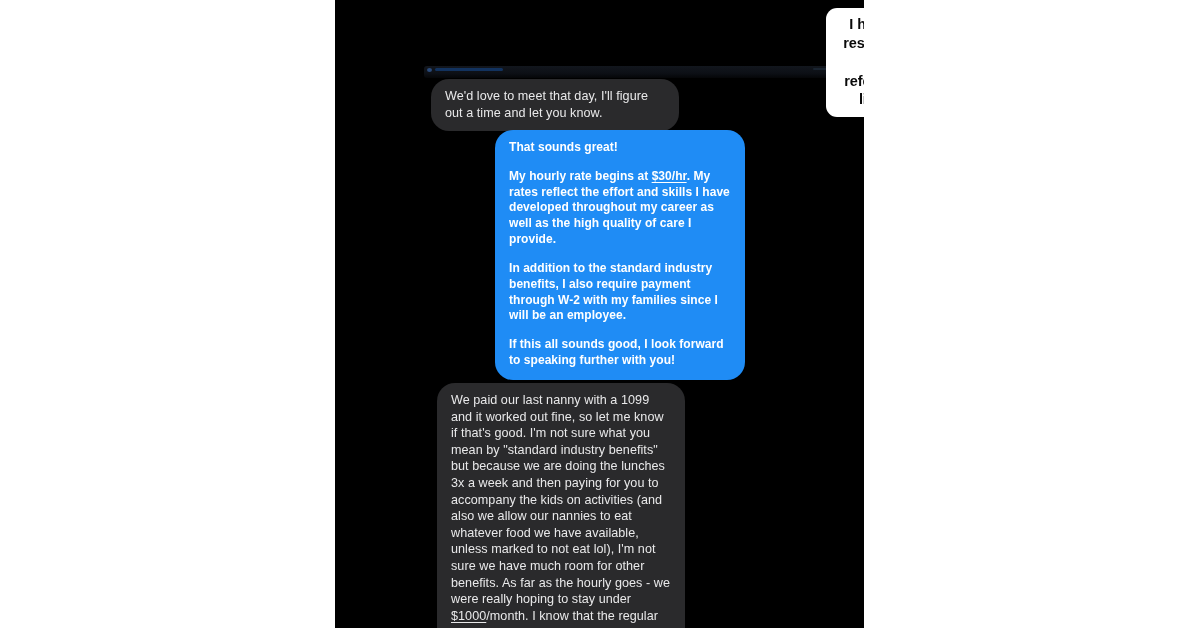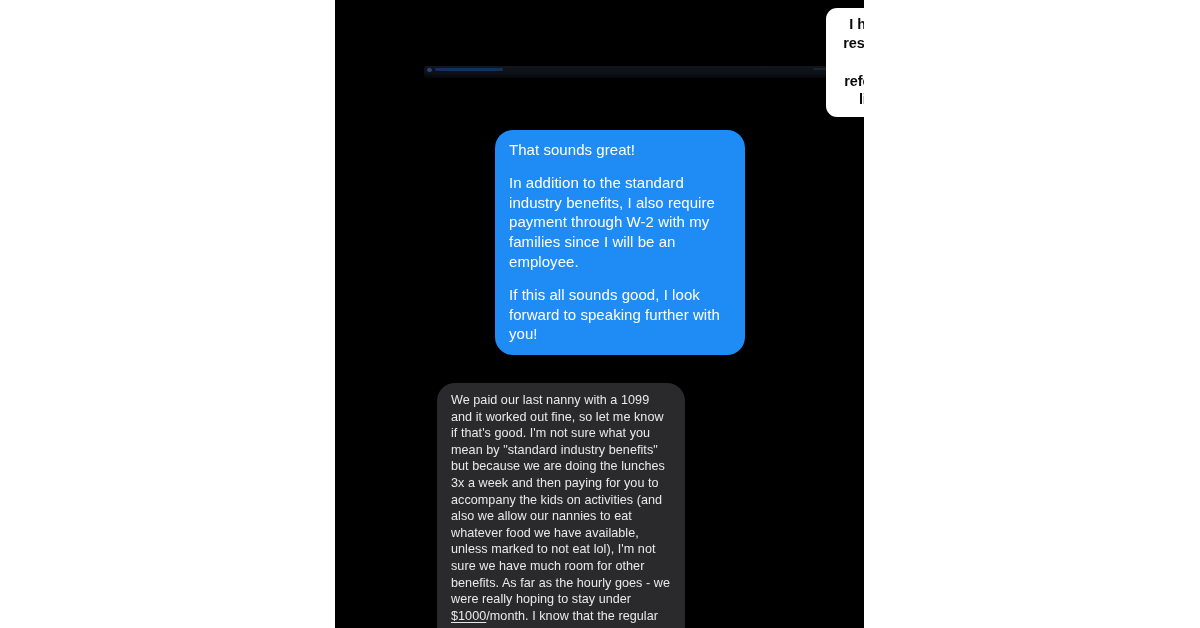--- a/index.html
+++ b/index.html
@@ -99,22 +99,23 @@
     clip-path: polygon(0% 100%, 100% 100%, 100% 0%);
     transform: scaleX(-1);
     z-index: -1;
   }
 
   .bubble-out {
     background: #1f8cf5;
     color: #ffffff;
     border-radius: 18px;
     padding: 10px 14px 11px 14px;
-    font-size: 15px;
+    font-size: 12px;
     letter-spacing: 0.05px;
+    font-weight: bold;
   }
   .bubble-out::after {
     content: "";
     position: absolute;
     right: -5px;
     bottom: 0px;
     width: 16px;
     height: 16px;
     background: #1f8cf5;
     border-bottom-left-radius: 14px;
@@ -174,23 +175,29 @@
 
 <div class="canvas">
 
   <div class="screen">
 
     <div class="device-bar"></div>
     <div class="device-bar-dot"></div>
     <div class="device-bar-accent"></div>
     <div class="device-bar-accent-r"></div>
 
+    <div class="bubble bubble-in" id="bubble-incoming-meet">
+      <p>We'd love to meet that day, I'll figure out a time and let you know.</p>
+    </div>
 
     <div class="bubble bubble-out" id="bubble-outgoing-rate">
       <p>That sounds great!</p>
+      <p>
+        <span>My hourly rate begins at <span class="linkish">$30/hr</span>. My rates reflect the effort and skills I have developed throughout my career as well as the high quality of care I provide.</span>
+      </p>
       <p>In addition to the standard industry benefits, I also require payment through W-2 with my families since I will be an employee.</p>
       <p>If this all sounds good, I look forward to speaking further with you!</p>
     </div>
 
     <div class="bubble bubble-in" id="bubble-incoming-1099">
       <p>
         <span>We paid our last nanny with a 1099 and it worked out fine, so let me know if that's good. I'm not sure what you mean by "standard industry benefits" but because we are doing the lunches 3x a week and then paying for you to accompany the kids on activities (and also we allow our nannies to eat whatever food we have available, unless marked to not eat lol), I'm not sure we have much room for other benefits. As far as the hourly goes - we were really hoping to stay under <span class="linkish">$1000</span>/month. I know that the regular schedule is 7-5, which could turn out to be a lot of long hours but when we chatted, I know I mentioned we will be gone for 2 weeks in November so you'll still get your $1000 that month? I think that's a really</span>
       </p>
     </div>
 

